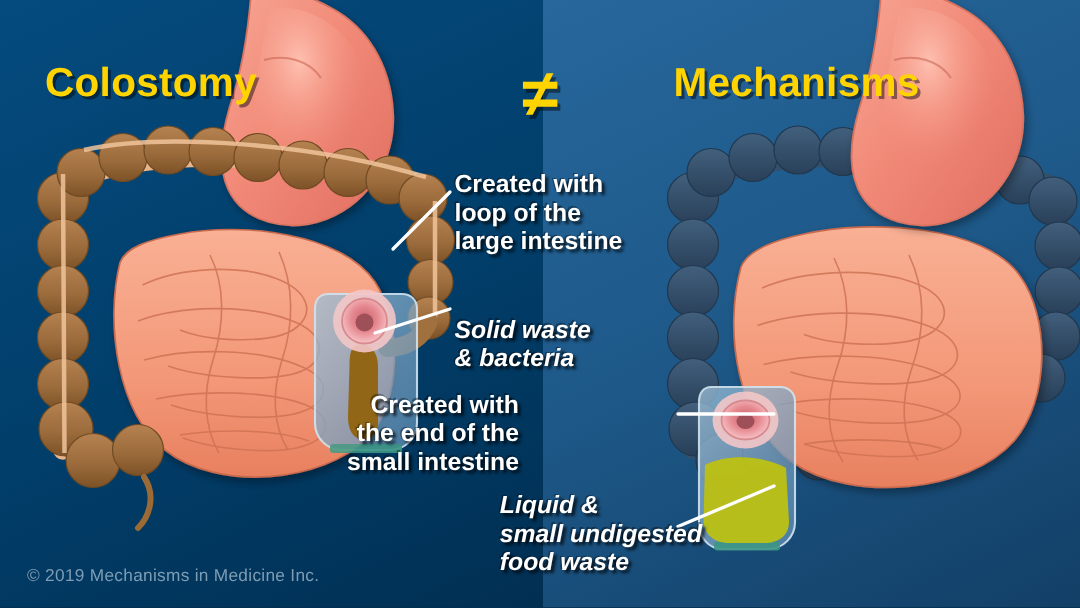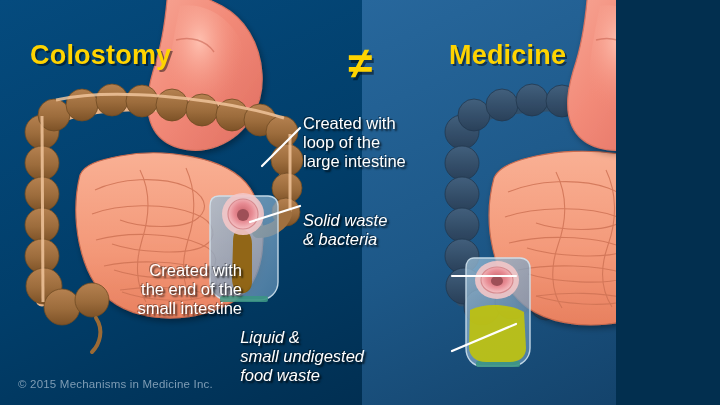--- a/index.html
+++ b/index.html
@@ -1,34 +1,34 @@
 <!DOCTYPE html>
 <html><head>
 <meta charset="utf-8">
 <title>Colostomy vs Ileostomy</title>
 <style>
   html,body{margin:0;padding:0;background:#022f4f;}
-  #stage{position:relative;width:616px;height:405px;overflow:hidden;
+  #stage{position:relative;width:720px;height:405px;overflow:hidden;
          font-family:"Liberation Sans",sans-serif;}
   .panel{position:absolute;top:0;height:405px;}
   #panel-left{left:0;width:362px;background:linear-gradient(160deg,#04487a 0%,#013f6c 45%,#023košer 100%);}
   #panel-left{background:linear-gradient(155deg,#054b7e 0%,#013e6a 55%,#012f52 100%);}
   #panel-right{left:362px;width:358px;background:linear-gradient(155deg,#27679c 0%,#1d5888 50%,#123f66 100%);}
   svg.art{position:absolute;top:0;left:0;width:720px;height:405px;pointer-events:none;}
 
   .title{position:absolute;font-weight:bold;font-size:27px;color:#ffd400;
          letter-spacing:.2px;text-shadow:2px 2px 0 rgba(0,0,0,.45);white-space:nowrap;}
   #title-colostomy{left:30px;top:40px;}
   #title-ileostomy{left:449px;top:40px;}
 
   #neq{position:absolute;left:330px;top:36px;width:60px;height:54px;
        font-size:44px;font-weight:bold;color:#ffd400;text-align:center;
        line-height:54px;text-shadow:2px 3px 0 rgba(0,0,0,.45);}
 
-  .callout{position:absolute;color:#ffffff;font-weight:normal;font-size:16.5px;
+  .callout{position:absolute;color:#ffffff;font-weight:bold;font-size:16.5px;
            line-height:19px;text-shadow:2px 2px 2px rgba(0,0,0,.75),
            -1px -1px 0 rgba(0,0,0,.35);white-space:pre-line;}
   .callout.ital{font-style:italic;}
   #callout-colo-created{left:303px;top:114px;text-align:left;}
   #callout-colo-waste{left:303px;top:211px;text-align:left;}
   #callout-ileo-created{right:374px;top:261px;text-align:right;}
   #callout-ileo-waste{right:252px;top:328px;text-align:left;}
 
   #copyright{position:absolute;left:18px;top:378px;font-size:11.5px;
              color:#7e9cb4;letter-spacing:.2px;}
@@ -235,31 +235,31 @@
       </g>
 
       <g stroke="#ffffff" stroke-width="2.2" stroke-linecap="round" fill="none">
         <path d="M452,276 L516,276"></path>
         <path d="M452,351 L516,324"></path>
       </g>
     </g>
   </svg>
 
   <div class="title" id="title-colostomy">Colostomy</div>
-  <div class="title" id="title-ileostomy">Medicine</div>
+  <div class="title" id="title-ileostomy">Mechanisms</div>
 
   <div id="neq">≠</div>
 
   <div class="callout" id="callout-colo-created">Created with
 loop of the
 large intestine</div>
   <div class="callout ital" id="callout-colo-waste">Solid waste
 &amp; bacteria</div>
   <div class="callout" id="callout-ileo-created">Created with
 the end of the
 small intestine</div>
   <div class="callout ital" id="callout-ileo-waste">Liquid &amp;
 small undigested
 food waste</div>
 
-  <div id="copyright">© 2015 Mechanisms in Medicine Inc.</div>
+  <div id="copyright">© 2019 Mechanisms in Medicine Inc.</div>
 
 </div>
 
 </body></html>

